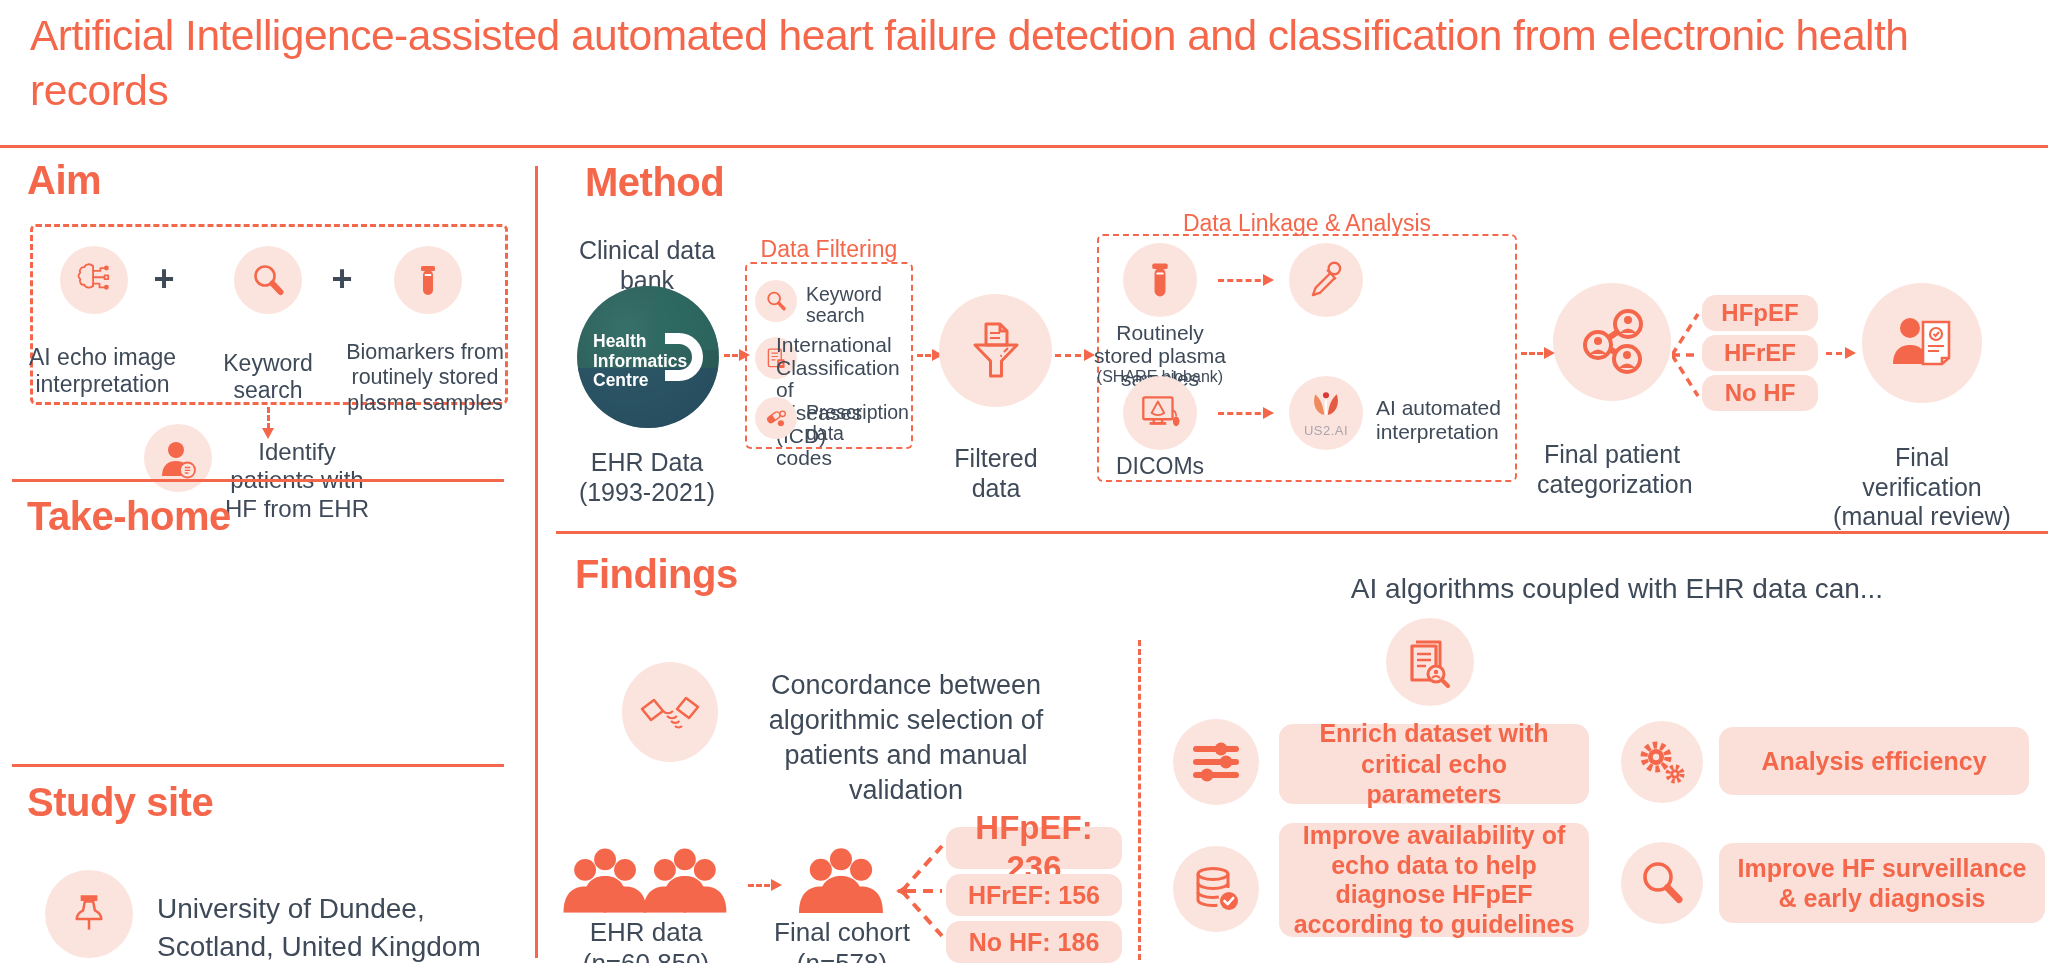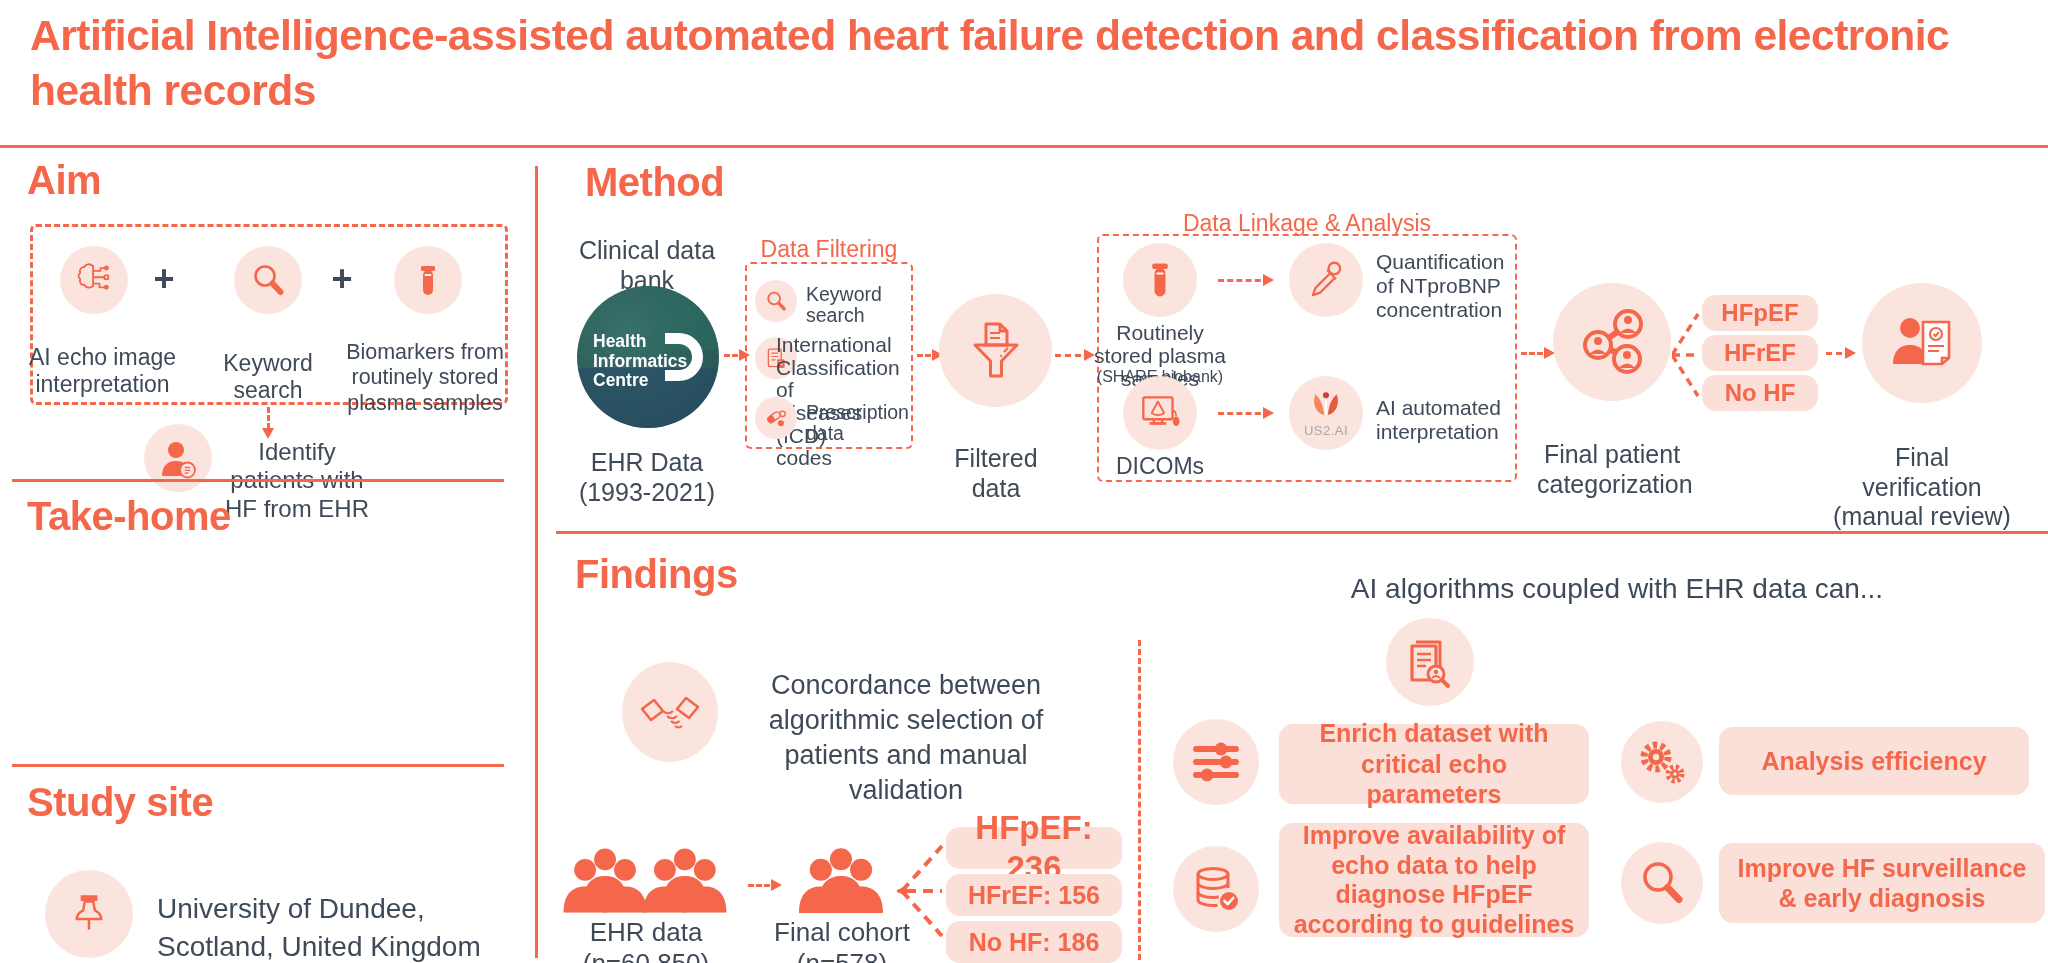--- a/index.html
+++ b/index.html
@@ -43,21 +43,21 @@
 
 <div id="stage">
 
   <svg width="0" height="0" style="position:absolute">
     <symbol id="pp" viewBox="0 0 20 24">
       <circle cx="10" cy="5.2" r="4.8"></circle>
       <path d="M0.5 24 c0-8.5 4.2-11.5 9.5-11.5 s9.5 3 9.5 11.5 z"></path>
     </symbol>
   </svg>
 
-  <div class="abs" style="left:30px;top:8px;width:1978px;font-size:42.5px;font-weight:700;letter-spacing:-0.5px;line-height:1.3;color:var(--coral)">Artificial Intelligence-assisted automated heart failure detection and classification from electronic health records</div>
+  <div class="abs" style="left:30px;top:8px;width:1978px;font-size:42.5px;font-weight:400;letter-spacing:-0.5px;line-height:1.3;color:var(--coral)">Artificial Intelligence-assisted automated heart failure detection and classification from electronic health records</div>
   <div class="hrule" style="left:0;top:145px;width:2048px"></div>
 
   <div class="vrule" style="left:535px;top:166px;height:792px"></div>
 
   <div class="abs hd" style="left:27px;top:158px">Aim</div>
 
   <div class="dashbox" style="left:30px;top:224px;width:478px;height:181px"></div>
 
   <div class="circ" style="left:60px;top:246px;width:68px;height:68px">
     <svg class="icon" width="44" height="44" viewBox="0 0 48 48" fill="none" stroke="currentColor" stroke-width="2" stroke-linecap="round" stroke-linejoin="round">
@@ -194,21 +194,20 @@
 
   <div class="harrow" style="left:1218px;top:279px;width:52px"></div>
 
   <div class="circ" style="left:1289px;top:243px;width:74px;height:74px">
     <svg class="icon" width="46" height="46" viewBox="0 0 44 44" fill="none" stroke="currentColor" stroke-width="2.2" stroke-linejoin="round">
       <circle cx="30" cy="11" r="5.5"></circle>
       <path d="M26 15.5 L12 29.5 l-2.5 7 7-2.5 14-14"></path>
       <path d="M23 12.5 l8.5 8.5" stroke-width="2"></path>
     </svg>
   </div>
-  <div class="abs" style="left:1376px;top:250px;width:142px;font-size:21px;line-height:1.14;color:var(--dark)">Quantification of NTproBNP concentration</div>
 
   <div class="circ" style="left:1123px;top:376px;width:74px;height:74px">
     <svg class="icon" width="48" height="48" viewBox="0 0 46 46" fill="none" stroke="currentColor" stroke-width="2.2" stroke-linejoin="round">
       <rect x="7" y="8" width="28" height="21" rx="1.5"></rect>
       <path d="M21 12 L15 23 Q21 27 27 23 Z" stroke-width="1.8"></path>
       <path d="M17 29 v4 h8 v-4"></path>
       <path d="M13 33 h16" stroke-width="2.6"></path>
       <ellipse cx="38.5" cy="31" rx="3.2" ry="4.6" fill="currentColor" stroke="none"></ellipse>
       <path d="M38.5 26 q0-5-4-6" stroke-width="1.6"></path>
     </svg>

